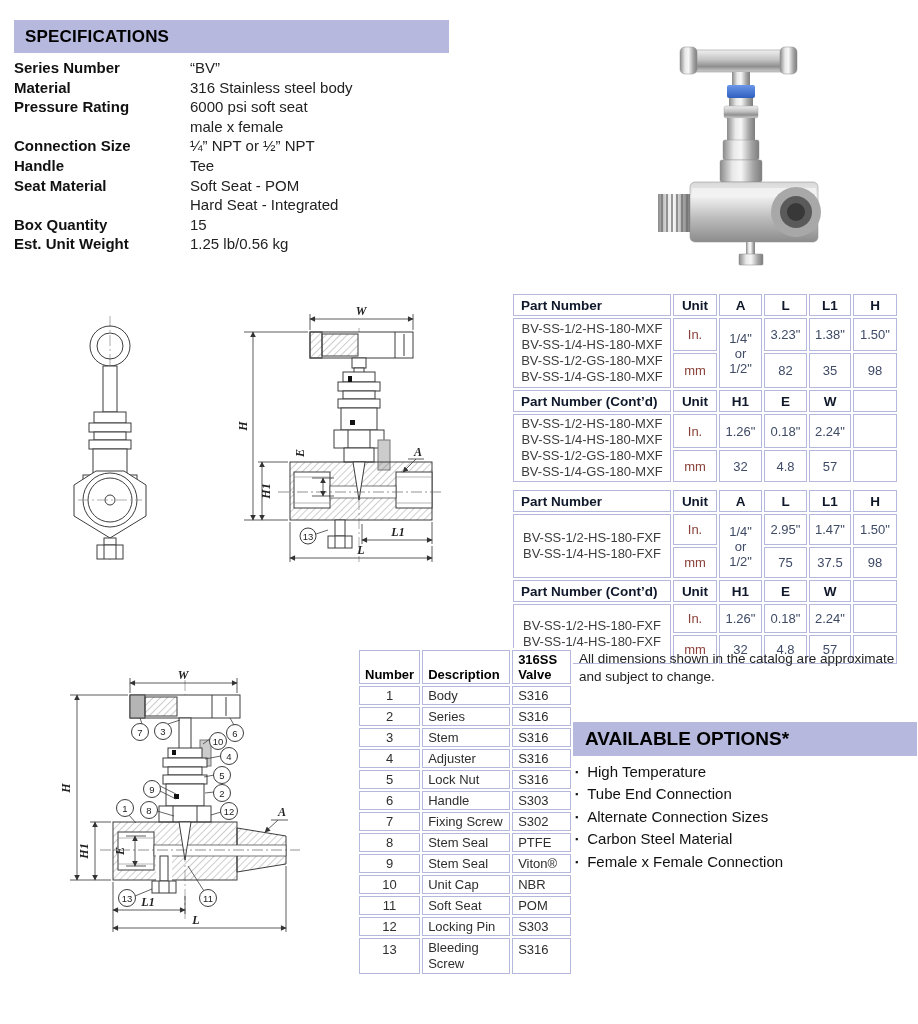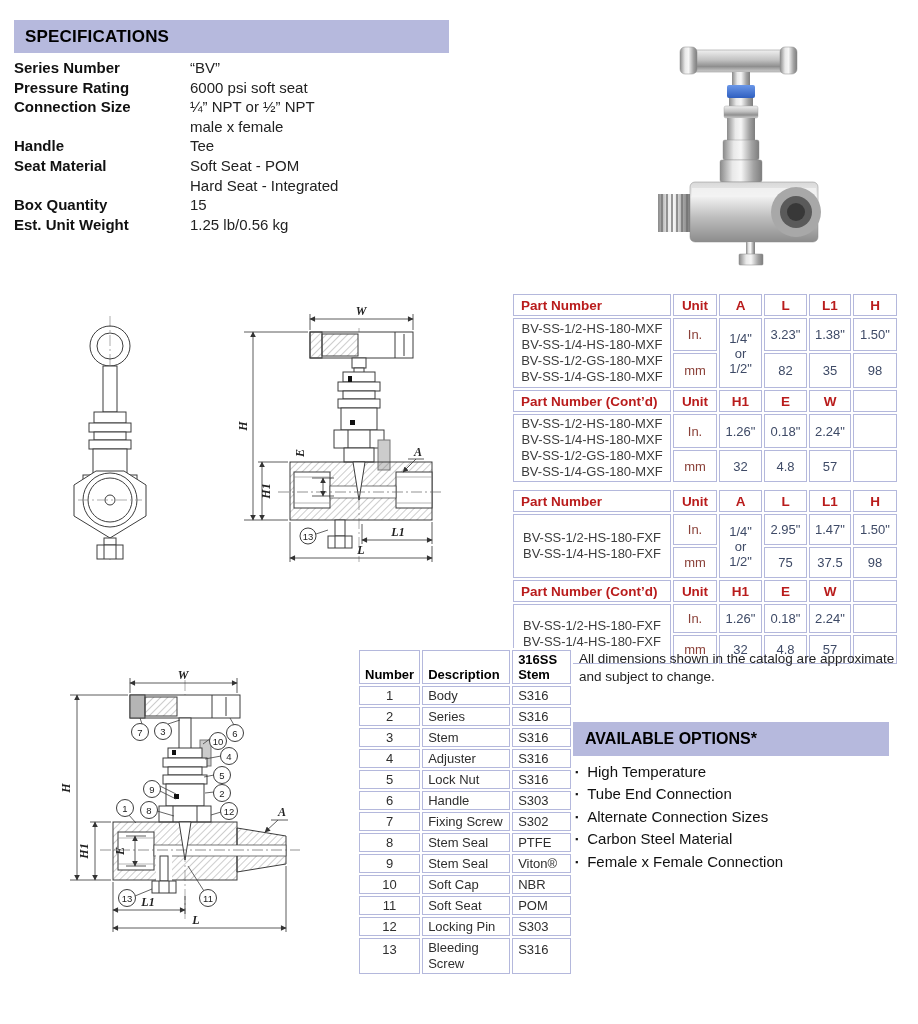--- a/index.html
+++ b/index.html
@@ -5,36 +5,36 @@
   html,body { margin:0; padding:0; background:#ffffff; }
   .page {
     position:relative; width:918px; height:1024px; background:#fff;
     font-family:"Liberation Sans", sans-serif; color:#1a1a1a; overflow:hidden;
   }
   .bar {
     position:absolute; background:#b6b9dd; display:flex; align-items:center;
     font-weight:bold; color:#000;
   }
   .specs-bar { left:14px; top:20px; width:435px; height:33px; font-size:17px; padding-left:11px; box-sizing:border-box; letter-spacing:0.2px; }
-  .options-bar { left:573px; top:722px; width:316px; height:34px; font-size:16px; padding-left:12px; box-sizing:border-box; }
+  .options-bar { left:573px; top:722px; width:344px; height:34px; font-size:19px; padding-left:12px; box-sizing:border-box; }
 
   .spec-rows { position:absolute; left:14px; top:58px; width:530px; }
   .spec-row { display:grid; grid-template-columns:176px auto; line-height:19.6px; font-size:15px; }
   .spec-label { font-weight:bold; color:#111; }
   .spec-value { color:#222; }
 
   table.dimtable {
     position:absolute; border-collapse:separate; border-spacing:2px;
     table-layout:fixed; font-size:13px; background:#fff;
   }
   table.dimtable th, table.dimtable td {
     border:1px solid #b4b8dc; background:#fff; box-sizing:border-box;
     padding:1px 4px; text-align:center; vertical-align:middle;
   }
-  table.dimtable th { font-size:13.5px; color:#b91c1c; height:22px; }
+  table.dimtable th { font-size:13.5px; color:#0f172a; height:22px; }
   table.dimtable th.c-pn { text-align:left; padding-left:7px; }
   td.pn { text-align:left; padding-left:7px; color:#3c3c3c;margin-top:8px; }
   td.pn div { line-height:16px; white-space:nowrap; }
   td.unit { text-align:left; padding-left:7px; color:#8a4038;margin-left:32px; }
   td.val { color:#3e4a66; }
   td.amid div { line-height:15px; }
   tr.r-in td { height:33px; }
   tr.r-mm td { height:35px; }
   tr.r-in2 td { height:31px; }
   tr.r-mm2 td { height:29px; }
@@ -68,33 +68,37 @@
 
   <div class="bar specs-bar">
     <span>SPECIFICATIONS</span>
   </div>
   <div class="spec-rows">
     <div class="spec-row">
         <span class="spec-label">Series Number</span>
         <span class="spec-value">“BV”</span>
       </div>
     <div class="spec-row">
+        <span class="spec-label">Material</span>
+        <span class="spec-value">316 Stainless steel body</span>
+      </div>
+    <div class="spec-row">
         <span class="spec-label">Pressure Rating</span>
         <span class="spec-value">6000 psi soft seat</span>
       </div>
     <div class="spec-row">
         <span class="spec-label"></span>
       </div>
     <div class="spec-row">
+        <span class="spec-label"></span>
+        <span class="spec-value">male x female</span>
+      </div>
+    <div class="spec-row">
         <span class="spec-label">Connection Size</span>
         <span class="spec-value">¼” NPT or ½” NPT</span>
-      </div>
-    <div class="spec-row">
-        <span class="spec-label"></span>
-        <span class="spec-value">male x female</span>
       </div>
     <div class="spec-row">
         <span class="spec-label">Handle</span>
         <span class="spec-value">Tee</span>
       </div>
     <div class="spec-row">
         <span class="spec-label">Seat Material</span>
         <span class="spec-value">Soft Seat - POM</span>
       </div>
     <div class="spec-row">
@@ -552,21 +556,21 @@
   <table class="partstable">
     <colgroup>
         <col style="width:61px">
         <col style="width:88px">
         <col style="width:59px">
       </colgroup>
     <tbody>
         <tr>
       <th class="num">Number</th>
       <th>Description</th>
-      <th>316SS Stem</th>
+      <th>316SS Valve</th>
     </tr>
     <tr>
           <td class="num">1</td>
           <td>Body</td>
           <td>S316</td>
         </tr>
     <tr>
           <td class="num">2</td>
           <td>Series</td>
           <td>S316</td>
@@ -601,21 +605,21 @@
           <td>Stem Seal</td>
           <td>PTFE</td>
         </tr>
     <tr>
           <td class="num">9</td>
           <td>Stem Seal</td>
           <td>Viton®</td>
         </tr>
     <tr>
           <td class="num">10</td>
-          <td>Soft Cap</td>
+          <td>Unit Cap</td>
           <td>NBR</td>
         </tr>
     <tr>
           <td class="num">11</td>
           <td>Soft Seat</td>
           <td>POM</td>
         </tr>
     <tr>
           <td class="num">12</td>
           <td>Locking Pin</td>

